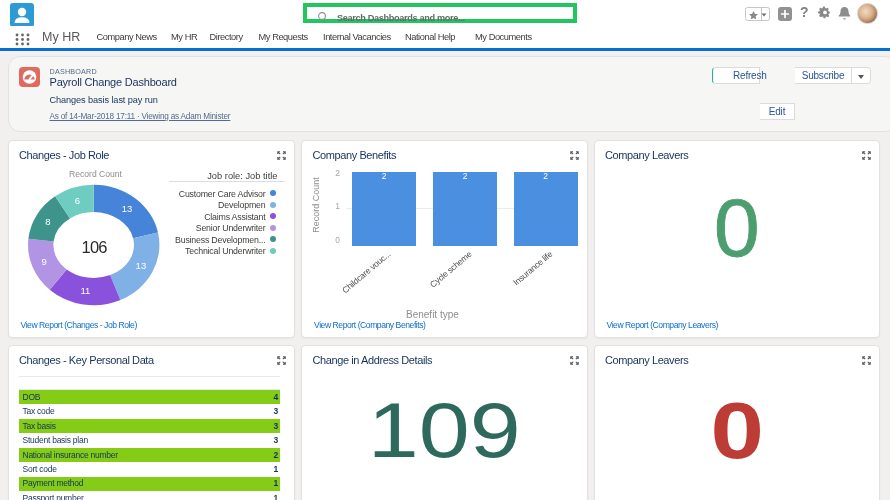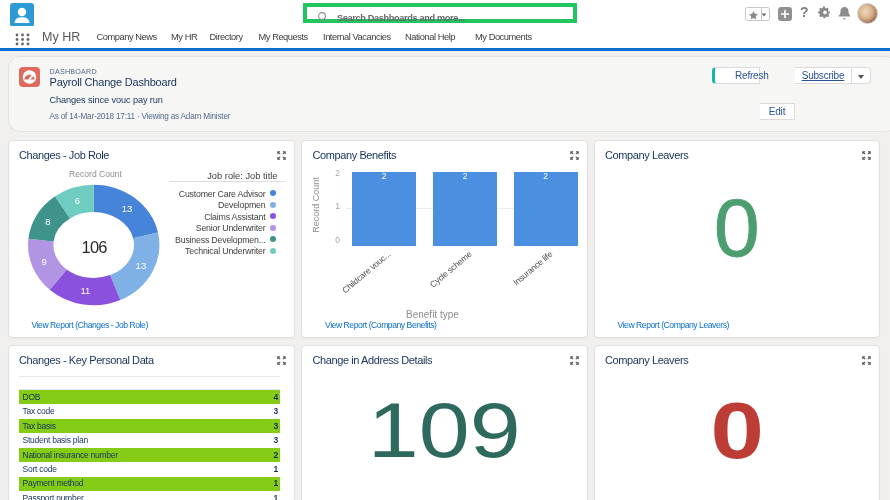--- a/index.html
+++ b/index.html
@@ -22,30 +22,30 @@
 #nav { position:absolute; left:0; top:26px; width:890px; height:24.5px; background:#fff; border-bottom:3px solid #0670d2; }
 #appname { position:absolute; left:42px; top:4px; font-size:12.5px; color:#56585c; }
 .tab { position:absolute; top:6px; font-size:9.3px; letter-spacing:-0.45px; color:#3c3c3a; }
 
 
 #dashhead { position:absolute; left:8px; top:56px; width:889px; height:76px; background:#f6f6f5; border:1px solid #e3e1df; border-radius:12px; }
 #dicon { position:absolute; left:10px; top:9.5px; width:21px; height:20px; border-radius:4px; background:#df6b5f; }
 #dhlabel { position:absolute; left:40.5px; top:10px; font-size:7.2px; letter-spacing:0.2px; color:#54698d; }
 #dhtitle { position:absolute; left:40.5px; top:19px; font-size:11px; letter-spacing:-0.2px; color:#16325c; }
 #dhsub { position:absolute; left:40.5px; top:37.5px; font-size:9.2px; letter-spacing:-0.1px; color:#16325c; }
-#dhasof { position:absolute; left:40.5px; top:55px; font-size:8.2px; letter-spacing:-0.2px; color:#54698d; }
+#dhasof { position:absolute; left:40.5px; top:55px; font-size:8.2px; letter-spacing:-0.2px; color:#54698d;text-decoration:underline; }
 #btns { position:absolute; left:703px; top:10px; height:16.5px; display:flex; }
 #btns .b { height:16.5px; background:#fff; border:1px solid #dcdbda; border-left:none; font-size:10px; letter-spacing:-0.2px; color:#2a5397; text-align:center; line-height:15px; }
-#btns .b:first-child { border-left:3px solid #14b8a6; border-radius:4px 0 0 4px;padding-left:20px; }
+#btns .b:first-child { border-left:1px solid #14b8a6; border-radius:4px 0 0 4px;padding-left:20px; }
 #btns .b:last-child { border-radius:0 4px 4px 0; }
 
 
 .card { position:absolute; background:#fff; border:1px solid #e2e1e0; border-radius:4px; box-shadow:0 1px 2px rgba(0,0,0,0.04); }
 .ctitle { position:absolute; left:10.5px; top:8px; font-size:11px; letter-spacing:-0.4px; color:#16325c; }
-.vlink { position:absolute; left:23px; top:179px; font-size:8.6px; letter-spacing:-0.45px; color:#0b6dcd; }
+.vlink { position:absolute; left:12px; top:179px; font-size:8.6px; letter-spacing:-0.45px; color:#0b6dcd; }
 .expand { position:absolute; right:8px; top:10px; }
 
 
 #c1 { left:7.5px; top:140px; width:287px; height:198px; }
 #rc1 { position:absolute; left:40px; top:28px; width:94px; text-align:center; font-size:8.6px; color:#8e8e8e; }
 #num106 { position:absolute; left:44.7px; top:96.5px; width:82px; text-align:center; font-size:16.5px; letter-spacing:-0.8px; color:#2a2a2a; }
 #legend { position:absolute; left:160px; top:30px; width:116px; }
 #legend .lt { text-align:right; font-size:9.3px; color:#3e3e3c; padding-right:7px; padding-bottom:0px; border-bottom:1px solid #d8dde6; }
 #legend .le { position:relative; height:11.6px; margin-top:0; }
 #legend .le span { position:absolute; right:19px; top:1.5px; font-size:8.8px; letter-spacing:-0.2px; color:#3e3e3c; white-space:nowrap; }
@@ -154,26 +154,26 @@
 <div id="dashhead">
   <div id="dicon">
     <svg width="21" height="20" viewBox="0 0 21 20">
       <circle cx="10.5" cy="10" r="6.8" fill="#fff"></circle>
       <path d="M5.3 12.6 A5.2 5.2 0 0 1 15.7 12.6 Z" fill="#df6b5f"></path>
       <line x1="10.5" y1="12.4" x2="13.6" y2="8.4" stroke="#fff" stroke-width="1.8" stroke-linecap="round"></line>
     </svg>
   </div>
   <div id="dhlabel">DASHBOARD</div>
   <div id="dhtitle">Payroll Change Dashboard</div>
-  <div id="dhsub">Changes since vouc pay run</div>
+  <div id="dhsub">Changes basis last pay run</div>
   <div id="dhasof">As of 14-Mar-2018 17:11 · Viewing as Adam Minister</div>
   <div id="btns">
     <div class="b" style="width:48px;">Refresh</div>
     <div class="b" style="width:35px;margin-top:36px;">Edit</div>
-    <div class="b" style="width:57px;text-decoration:underline;">Subscribe</div>
+    <div class="b" style="width:57px;">Subscribe</div>
     <div class="b" style="width:18.5px;"><span class="caret" style="margin-top:6px;"></span></div>
   </div>
 </div>
 
 <div id="c1" class="card">
   <div class="ctitle">Changes - Job Role</div>
   <svg class="expand" width="9" height="9" viewBox="0 0 9 9">
     <g stroke="#54565a" stroke-width="1.1" fill="none">
       <path d="M3.2 3.2 L0.8 0.8 M0.8 3 L0.8 0.8 L3 0.8"></path>
       <path d="M5.8 3.2 L8.2 0.8 M6 0.8 L8.2 0.8 L8.2 3"></path>

